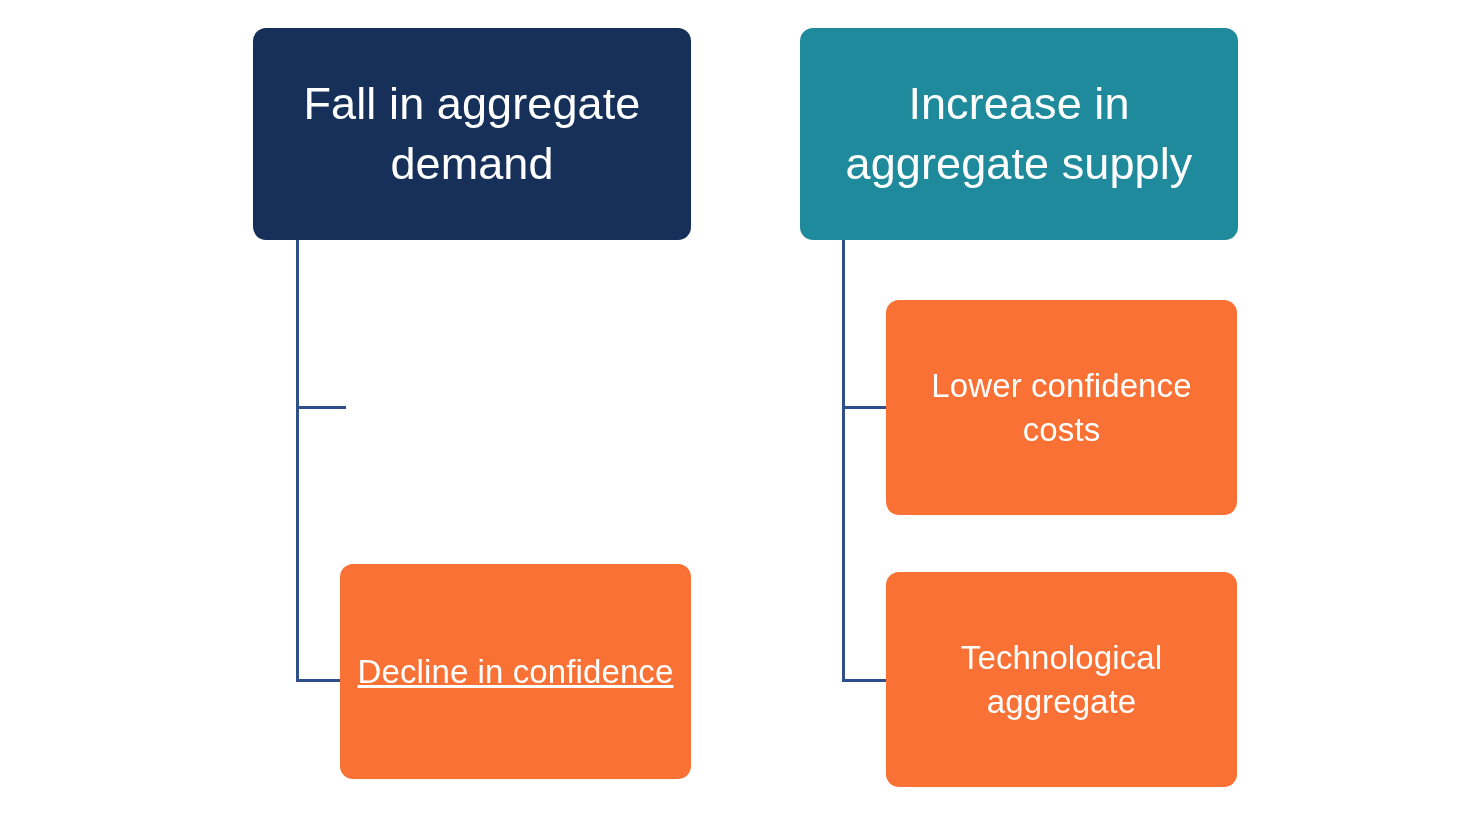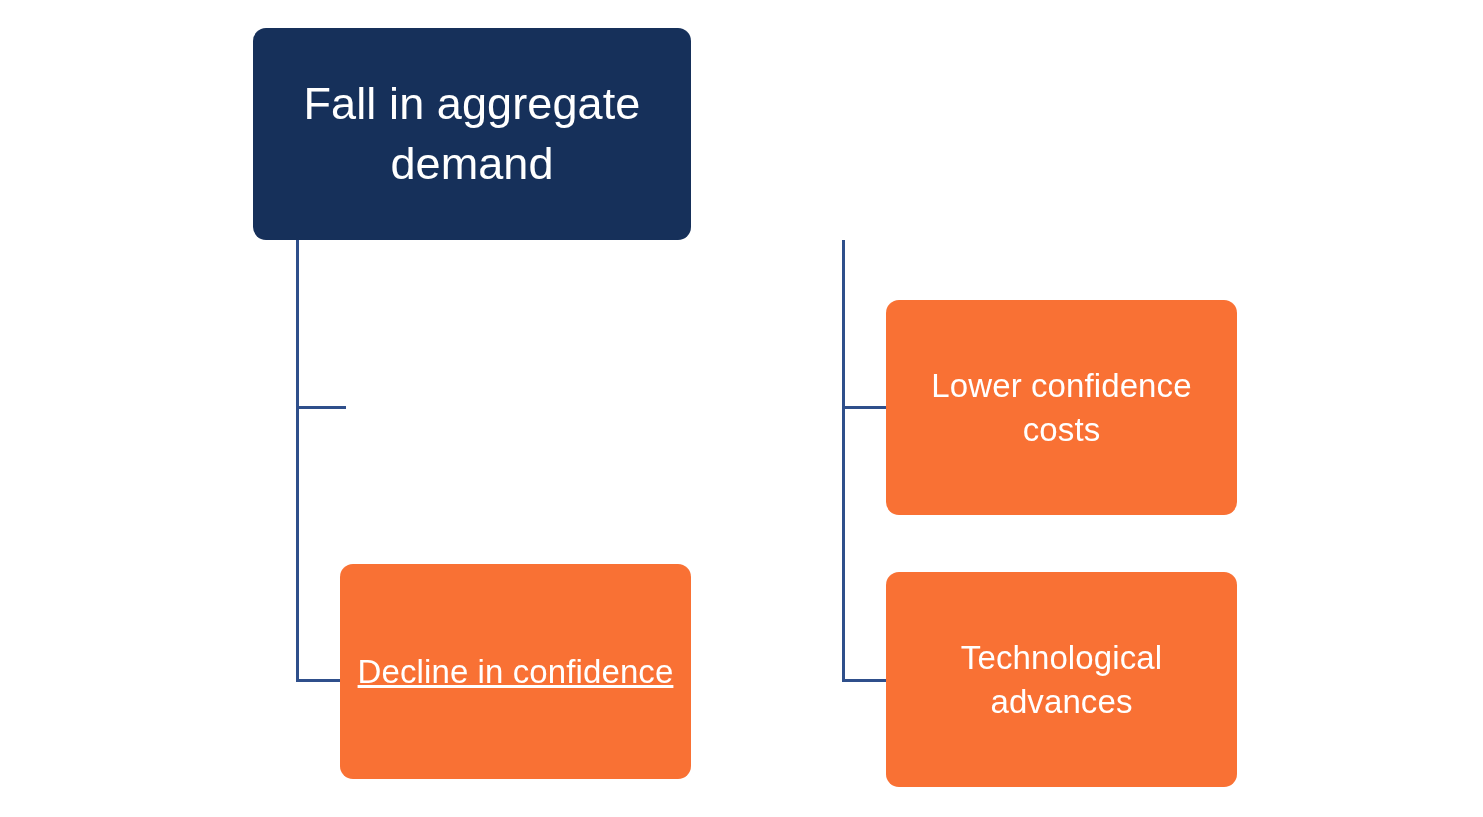--- a/index.html
+++ b/index.html
@@ -103,22 +103,25 @@
 
   <div class="node root" id="node-fall-in-aggregate-demand">
     <span class="node-label">Fall in aggregate demand</span>
   </div>
 
 
   <div class="node child" id="node-decline-in-confidence">
     <span class="node-label">Decline in confidence</span>
   </div>
 
+  <div class="node root" id="node-increase-in-aggregate-supply">
+    <span class="node-label">Increase in aggregate supply</span>
+  </div>
 
   <div class="node child" id="node-lower-production-costs">
     <span class="node-label">Lower confidence costs</span>
   </div>
 
   <div class="node child" id="node-technological-advances">
-    <span class="node-label">Technological advances</span>
+    <span class="node-label">Technological aggregate</span>
   </div>
 
 </div>
 
 </body></html>

